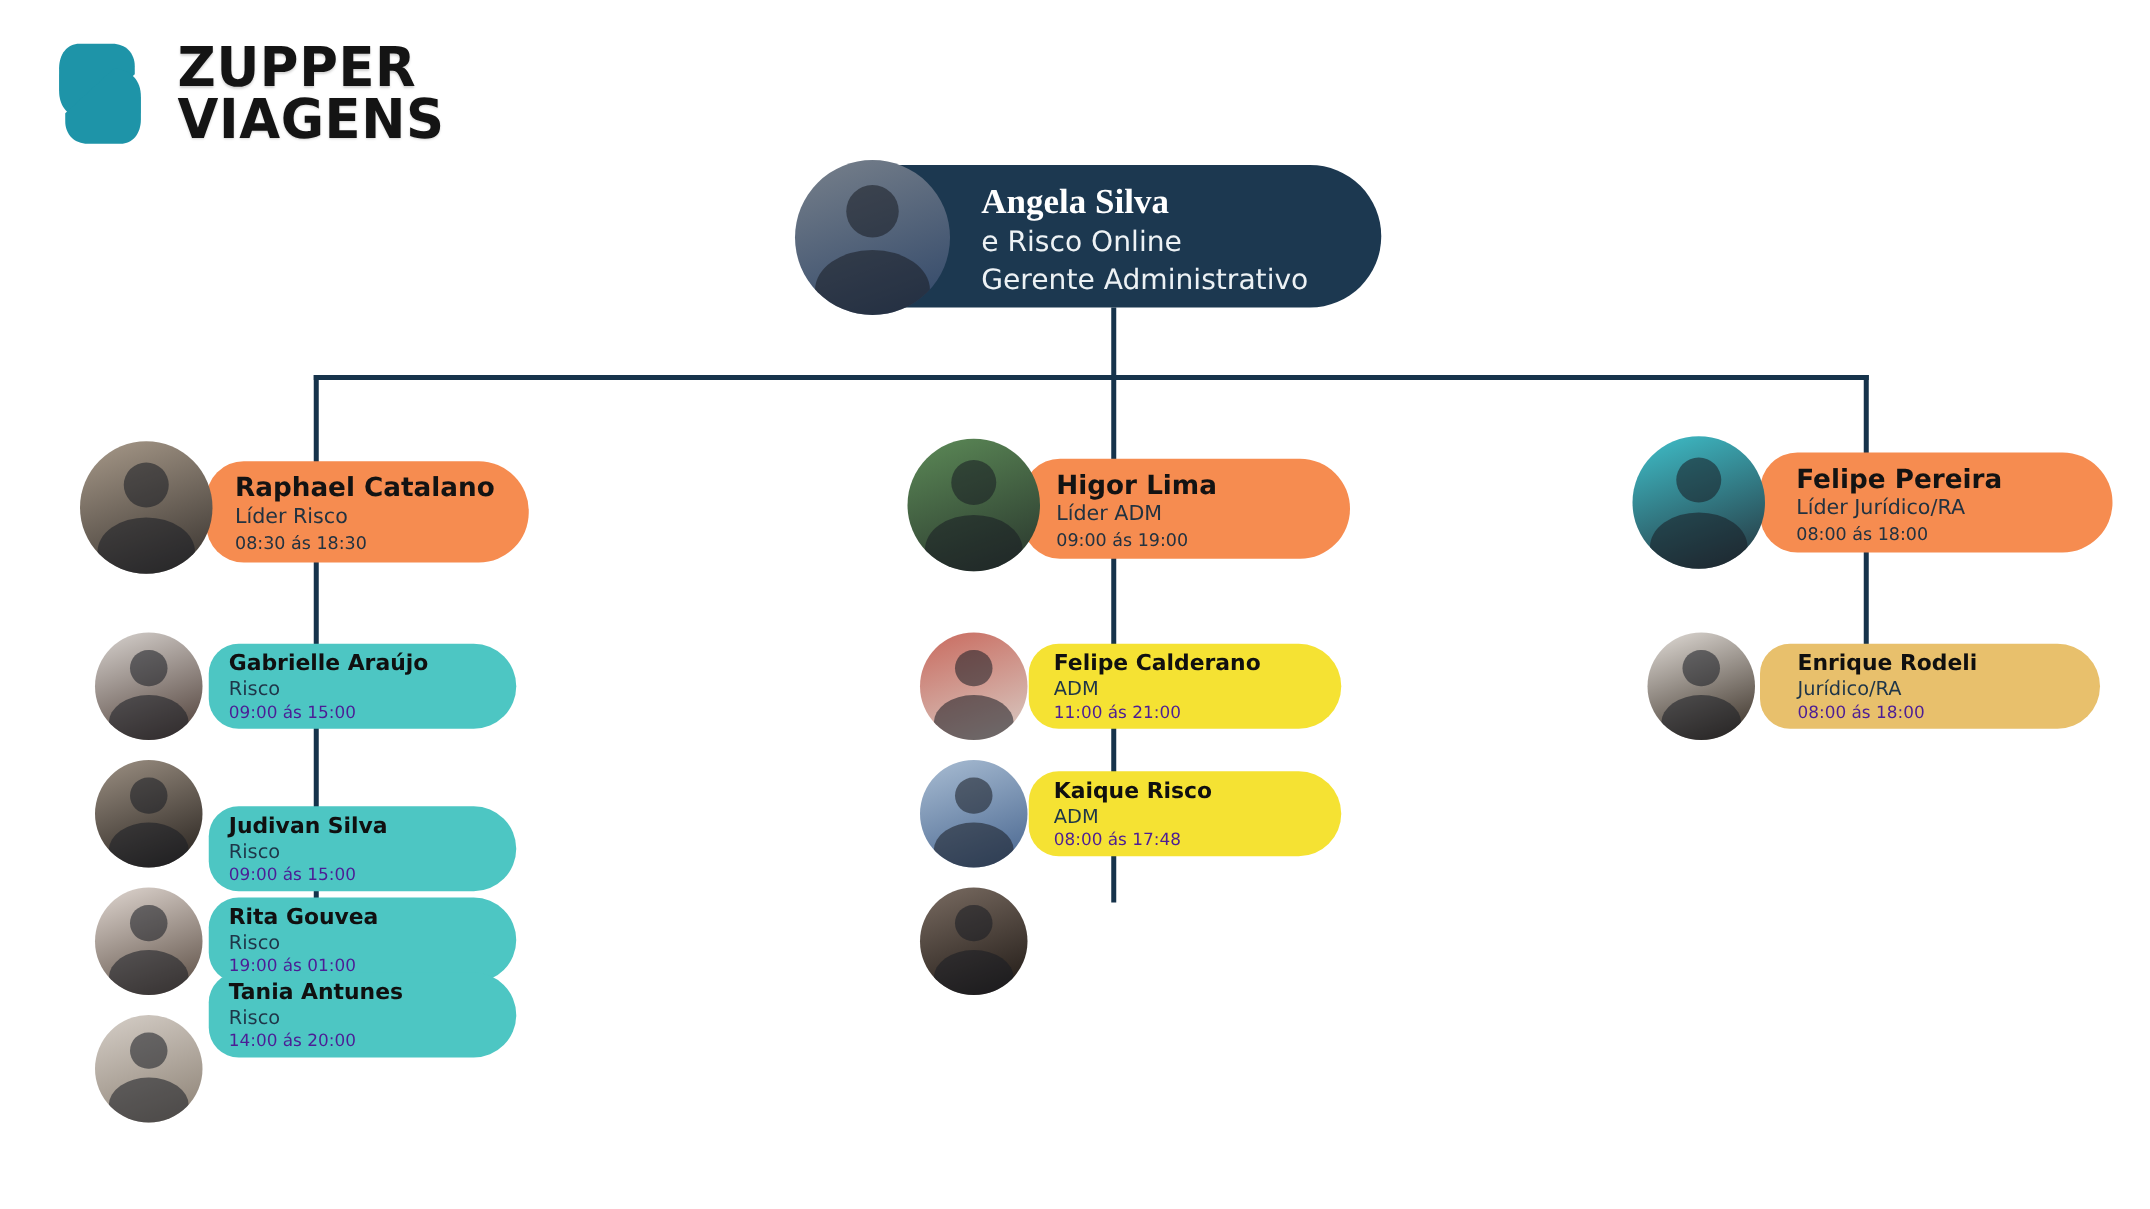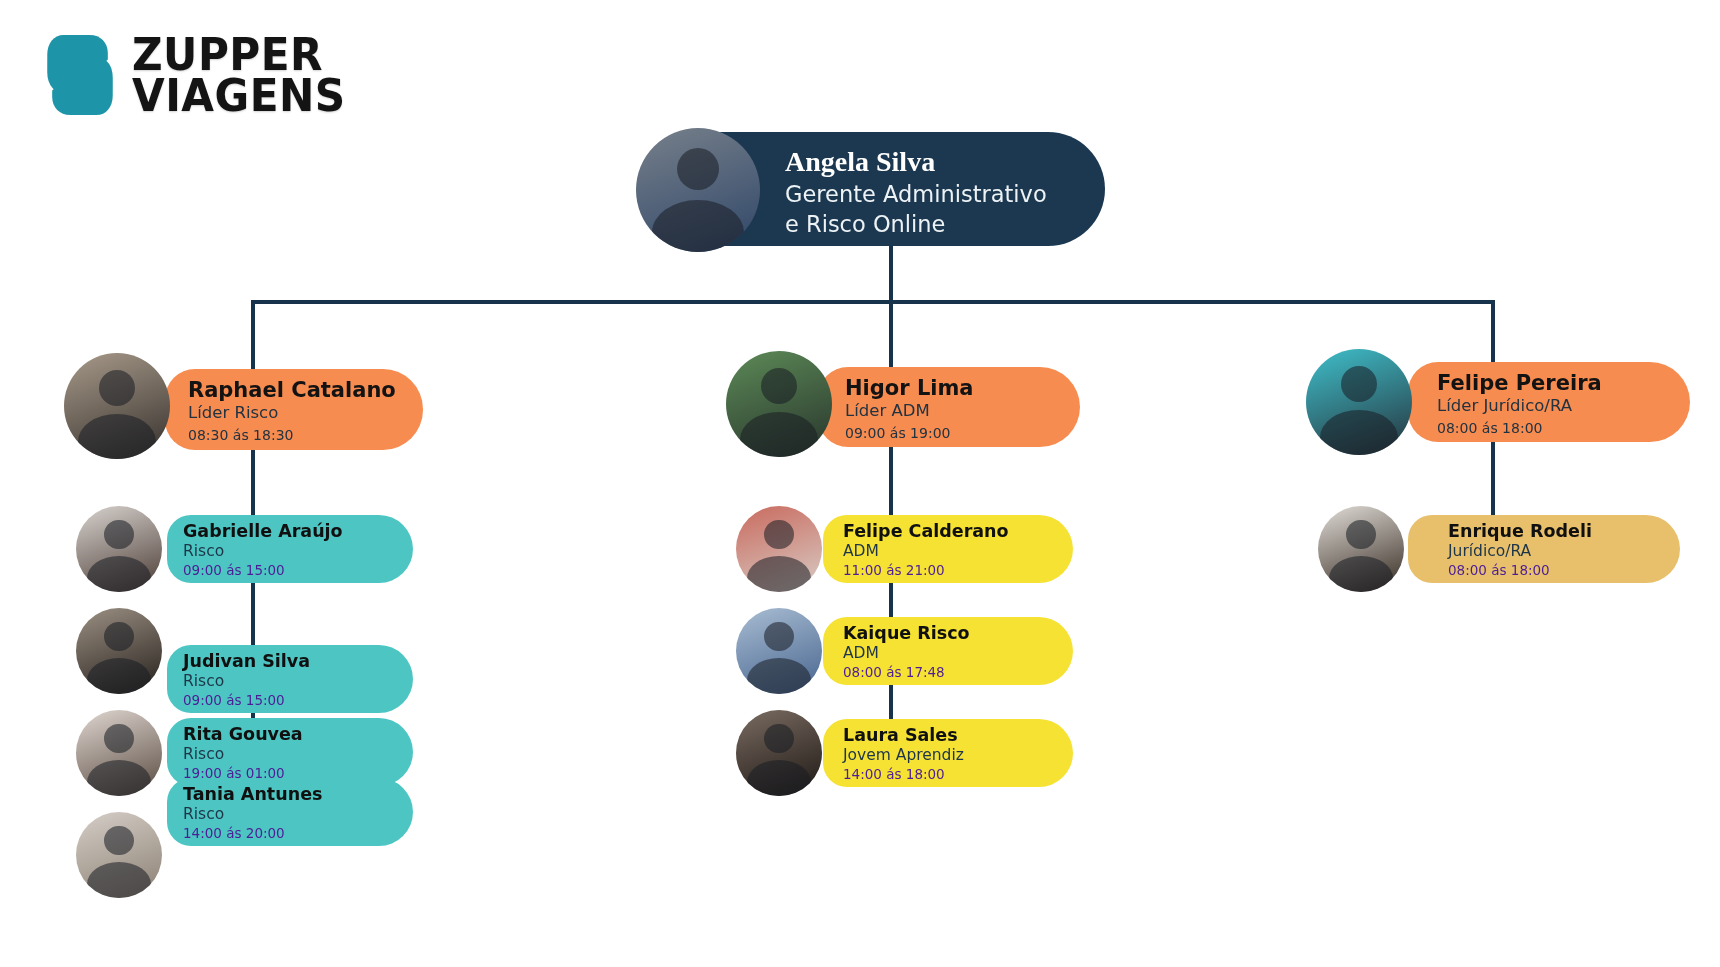--- a/index.html
+++ b/index.html
@@ -1,20 +1,20 @@
 <!DOCTYPE html>
 <html><head>
 <meta charset="utf-8">
 <style>
   html,body{margin:0;padding:0;background:#ffffff;}
   body{font-family:"DejaVu Sans","Liberation Sans",sans-serif;}
   .stage{position:relative;width:1720px;height:967px;background:#ffffff;overflow:hidden;}
 
   
-  .logo{position:absolute;left:38px;top:30px;display:flex;align-items:center;gap:10px;}
+  .logo{position:absolute;left:38px;top:30px;display:flex;align-items:center;gap:20px;}
   .logo-mark{width:84px;height:90px;}
   .logo-text{color:#141414;font-weight:700;font-size:44px;line-height:.94;letter-spacing:.5px;
              transform:scaleX(.96);transform-origin:left;text-shadow:0 1px 2px rgba(0,0,0,.18);}
 
   
   .line{position:absolute;background:#16334B;z-index:1;}
 
   
   .pill{position:absolute;box-sizing:border-box;z-index:2;}
   .root-pill{background:#1C3850;border-radius:57px;padding:12px 18px 0 120px;}
@@ -64,22 +64,22 @@
   <div class="line" style="left:251px;top:300px;width:1244px;height:4px;"></div>
   <div class="line" style="left:251px;top:300px;width:4px;height:72px;"></div>
   <div class="line" style="left:889px;top:300px;width:4px;height:70px;"></div>
   <div class="line" style="left:1491px;top:300px;width:4px;height:66px;"></div>
   <div class="line" style="left:251px;top:448px;width:4px;height:377px;"></div>
   <div class="line" style="left:889px;top:445px;width:4px;height:277px;"></div>
   <div class="line" style="left:1491px;top:440px;width:4px;height:80px;"></div>
 
   <div class="pill root-pill" style="left:665px;top:132px;width:440px;height:114px;">
     <div class="nm">Angela Silva</div>
+    <div class="ttl">e Risco Online</div>
     <div class="ttl">Gerente Administrativo</div>
-    <div class="ttl">e Risco Online</div>
   </div>
   <div class="avatar av-lg" style="left: 636px; top: 128px; background: linear-gradient(160deg, rgb(119, 128, 139) 0%, rgb(47, 70, 104) 100%);">
     <i class="p-head"></i>
     <i class="p-body"></i>
   </div>
 
   <div class="pill leader-pill" style="left:165px;top:369px;width:258px;height:81px;padding-left:23px;">
     <div class="nm">Raphael Catalano</div>
     <div class="rl">Líder Risco</div>
     <div class="tm">08:30 ás 18:30</div>
@@ -152,41 +152,36 @@
   <div class="pill member-pill m-yellow" style="left:823px;top:617px;width:250px;height:68px;padding-left:20px;">
     <div class="nm">Kaique Risco</div>
     <div class="rl">ADM</div>
     <div class="tm">08:00 ás 17:48</div>
   </div>
   <div class="avatar av-sm" style="left: 736px; top: 608px; background: linear-gradient(160deg, rgb(169, 189, 211) 0%, rgb(70, 100, 142) 100%);">
     <i class="p-head"></i>
     <i class="p-body"></i>
   </div>
 
-  <div class="pill member-pill m-yellow" style="left:823px;top:719px;width:250px;height:68px;padding-left:20px;">
-    <div class="nm">Laura Sales</div>
-    <div class="rl">Jovem Aprendiz</div>
-    <div class="tm">14:00 ás 18:00</div>
-  </div>
   <div class="avatar av-sm" style="left: 736px; top: 710px; background: linear-gradient(160deg, rgb(122, 108, 98) 0%, rgb(29, 23, 19) 100%);">
     <i class="p-head"></i>
     <i class="p-body"></i>
   </div>
 
   <div class="pill leader-pill" style="left:1408px;top:362px;width:282px;height:80px;padding-left:29px;">
     <div class="nm">Felipe Pereira</div>
     <div class="rl">Líder Jurídico/RA</div>
     <div class="tm">08:00 ás 18:00</div>
   </div>
   <div class="avatar av-md" style="left: 1306px; top: 349px; background: linear-gradient(160deg, rgb(63, 192, 203) 0%, rgb(37, 49, 58) 100%);">
     <i class="p-head"></i>
     <i class="p-body"></i>
   </div>
 
-  <div class="pill member-pill m-tan" style="left:1408px;top:515px;width:272px;height:68px;padding-left:40px;">
+  <div class="pill member-pill m-tan" style="left:1408px;top:515px;width:272px;height:68px;padding-left:30px;">
     <div class="nm">Enrique Rodeli</div>
     <div class="rl">Jurídico/RA</div>
     <div class="tm">08:00 ás 18:00</div>
   </div>
   <div class="avatar av-sm" style="left: 1318px; top: 506px; background: linear-gradient(160deg, rgb(226, 221, 216) 0%, rgb(51, 41, 31) 100%);">
     <i class="p-head"></i>
     <i class="p-body"></i>
   </div>
 
 </div>

